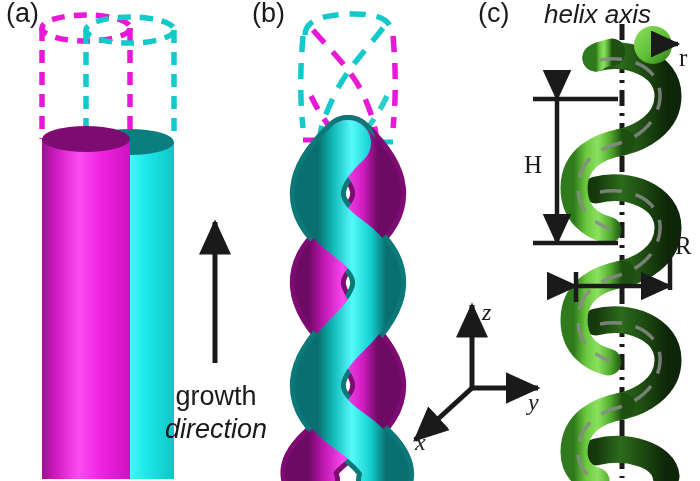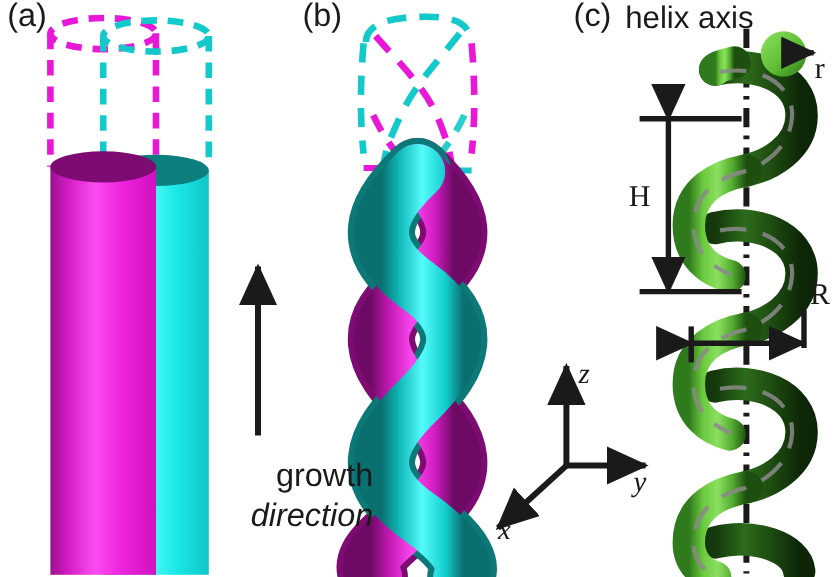--- a/index.html
+++ b/index.html
@@ -26,21 +26,21 @@
     line-height: 1;
   }
   .txt {
     position: absolute;
     font-family: "Liberation Sans", sans-serif;
     color: #1a1a1a;
     line-height: 1.05;
   }
   .growth-text {
     font-size: 27px;
-    text-align: right;
+    text-align: center;
     width: 190px;
   }
   .axis-label {
     font-family: "Liberation Serif", serif;
     font-style: italic;
     font-size: 24px;
     color: #1a1a1a;
   }
   .dim-label {
     font-family: "Liberation Serif", serif;
@@ -243,21 +243,21 @@
       </g>
     </g>
   </svg>
 
   <div class="panel-label" style="left:6px; top:0px;">(a)</div>
 
   <div class="panel-label" style="left:252px; top:0px;">(b)</div>
 
   <div class="panel-label" style="left:478px; top:0px;">(c)</div>
 
-  <div class="txt helix-axis-text" style="left:521px; top:1px;">helix axis</div>
+  <div class="txt helix-axis-text" style="left:544px; top:1px;font-style:italic;">helix axis</div>
 
   <div class="txt growth-text" style="left:121px; top:382px;">growth</div>
   <div class="txt growth-text" style="left:121px; top:415px;font-style:italic;">direction</div>
 
   <div class="txt dim-label" style="left:524px; top:152px;">H</div>
 
   <div class="txt dim-label" style="left:675px; top:233px;">R</div>
 
   <div class="txt dim-label" style="left:679px; top:45px;">r</div>
 

